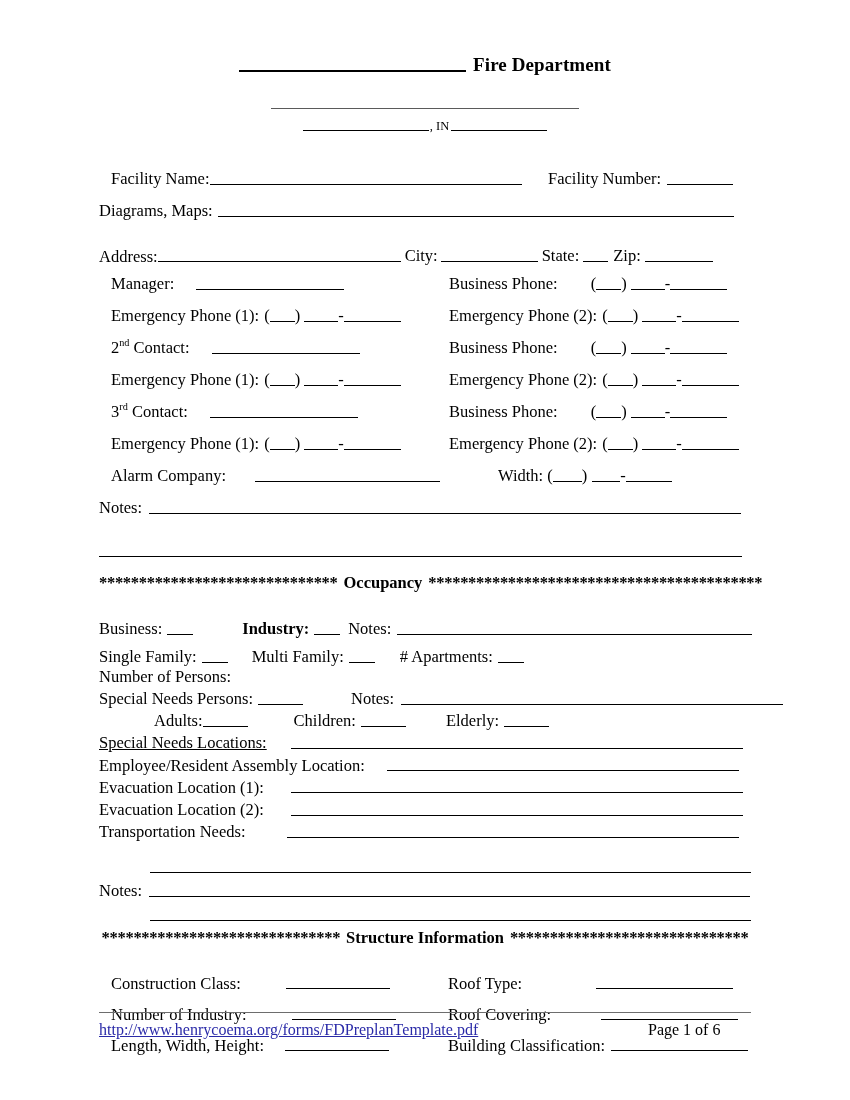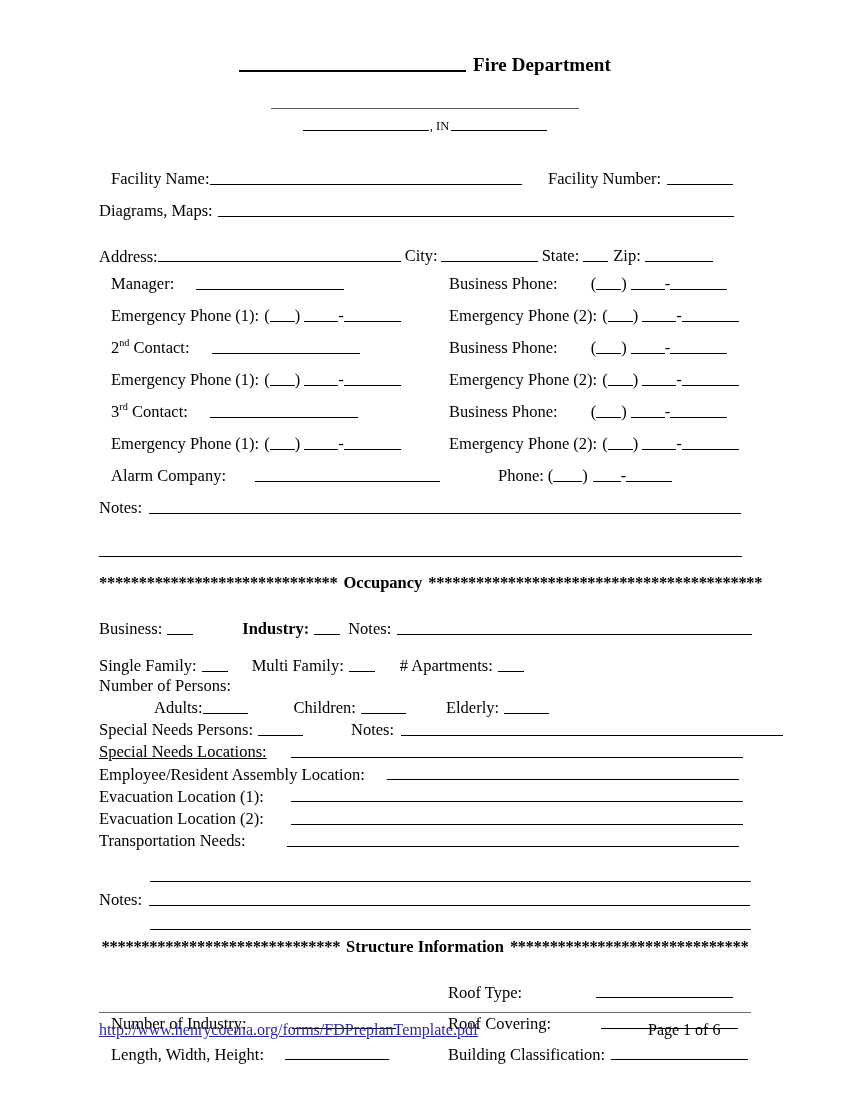--- a/index.html
+++ b/index.html
@@ -219,55 +219,55 @@
     <span class="col-r">
       <span class="lbl">Emergency Phone (2):</span><span style="padding-left:5px;">(</span><span class="rule" style="width:25px;"></span><span>)</span><span class="rule" style="width:34px;margin-left:4px;"></span><span>-</span><span class="rule" style="width:57px;"></span>
     </span>
   </div>
 
   <div class="row2" style="margin-top:8px;">
     <span class="col-l">
       <span class="lbl">Alarm Company:</span><span class="rule" style="width:185px;margin-left:29px;"></span>
     </span>
     <span class="col-r" style="left:399px;">
-      <span class="lbl">Phone:</span><span style="padding-left:4px;">(</span><span class="rule" style="width:29px;"></span><span>)</span><span class="rule" style="width:28px;margin-left:5px;"></span><span>-</span><span class="rule" style="width:46px;"></span>
+      <span class="lbl">Width:</span><span style="padding-left:4px;">(</span><span class="rule" style="width:29px;"></span><span>)</span><span class="rule" style="width:28px;margin-left:5px;"></span><span>-</span><span class="rule" style="width:46px;"></span>
     </span>
   </div>
 
   <div class="line" style="margin-top:8px;">
     <span class="lbl">Notes:</span><span class="rule" style="width:592px;margin-left:7px;"></span>
   </div>
   <div class="line" style="margin-top:24px;">
     <span class="rule" style="width:643px;"></span>
   </div>
 
   <div class="divider" style="margin-top:14px;">
     <span class="stars">******************************</span><span class="sect-name">Occupancy</span><span class="stars">******************************************</span>
   </div>
 
   <div class="line" style="margin-top:25px;">
     <span class="lbl">Business:</span><span class="rule" style="width:26px;margin-left:5px;"></span><span class="lbl" style="padding-left:49px;font-weight:bold;">Industry:</span><span class="rule" style="width:26px;margin-left:5px;"></span><span class="lbl" style="padding-left:8px;">Notes:</span><span class="rule" style="width:355px;margin-left:6px;"></span>
   </div>
 
-  <div class="line" style="margin-top:18px;">
+  <div class="line" style="margin-top:9px;">
     <span class="lbl">Single Family:</span><span class="rule" style="width:26px;margin-left:5px;"></span><span class="lbl" style="padding-left:24px;">Multi Family:</span><span class="rule" style="width:26px;margin-left:5px;"></span><span class="lbl" style="padding-left:25px;"># Apartments:</span><span class="rule" style="width:26px;margin-left:5px;"></span>
   </div>
 
   <div class="line" style="margin-top:3px;">
     <span class="lbl">Number of Persons:</span>
+  </div>
+
+  <div class="line" style="margin-top:3px;">
+    <span class="lbl">Special Needs Persons:</span><span class="rule" style="width:45px;margin-left:5px;"></span><span class="lbl" style="padding-left:48px;">Notes:</span><span class="rule" style="width:382px;margin-left:7px;"></span>
   </div>
 
   <div class="line" style="margin-top:3px;padding-left:55px;">
     <span class="lbl">Adults:</span><span class="rule" style="width:45px;"></span><span class="lbl" style="padding-left:46px;">Children:</span><span class="rule" style="width:45px;margin-left:5px;"></span><span class="lbl" style="padding-left:40px;">Elderly:</span><span class="rule" style="width:45px;margin-left:5px;"></span>
   </div>
 
-  <div class="line" style="margin-top:3px;">
-    <span class="lbl">Special Needs Persons:</span><span class="rule" style="width:45px;margin-left:5px;"></span><span class="lbl" style="padding-left:48px;">Notes:</span><span class="rule" style="width:382px;margin-left:7px;"></span>
-  </div>
-
   <div class="line" style="margin-top:3px;text-decoration:underline;">
     <span class="lbl">Special Needs Locations:</span><span class="rule" style="width:452px;margin-left:24px;"></span>
   </div>
 
   <div class="line" style="margin-top:3px;">
     <span class="lbl">Employee/Resident Assembly Location:</span><span class="rule" style="width:352px;margin-left:22px;"></span>
   </div>
 
   <div class="line" style="margin-top:3px;">
     <span class="lbl">Evacuation Location (1):</span><span class="rule" style="width:452px;margin-left:27px;"></span>
@@ -291,20 +291,23 @@
 
   <div class="line" style="margin-top:5px;padding-left:51px;">
     <span class="rule" style="width:601px;"></span>
   </div>
 
   <div class="divider" style="margin-top:4px;">
     <span class="stars">******************************</span><span class="sect-name">Structure Information</span><span class="stars">******************************</span>
   </div>
 
   <div class="row2" style="margin-top:25px;">
+    <span class="col-l">
+      <span class="lbl">Construction Class:</span><span class="rule" style="width:104px;margin-left:45px;"></span>
+    </span>
     <span class="col-r" style="left:349px;">
       <span class="lbl">Roof Type:</span><span class="rule" style="width:137px;margin-left:74px;"></span>
     </span>
   </div>
 
   <div class="row2" style="margin-top:7px;">
     <span class="col-l">
       <span class="lbl">Number of Industry:</span><span class="rule" style="width:104px;margin-left:45px;"></span>
     </span>
     <span class="col-r" style="left:349px;">

